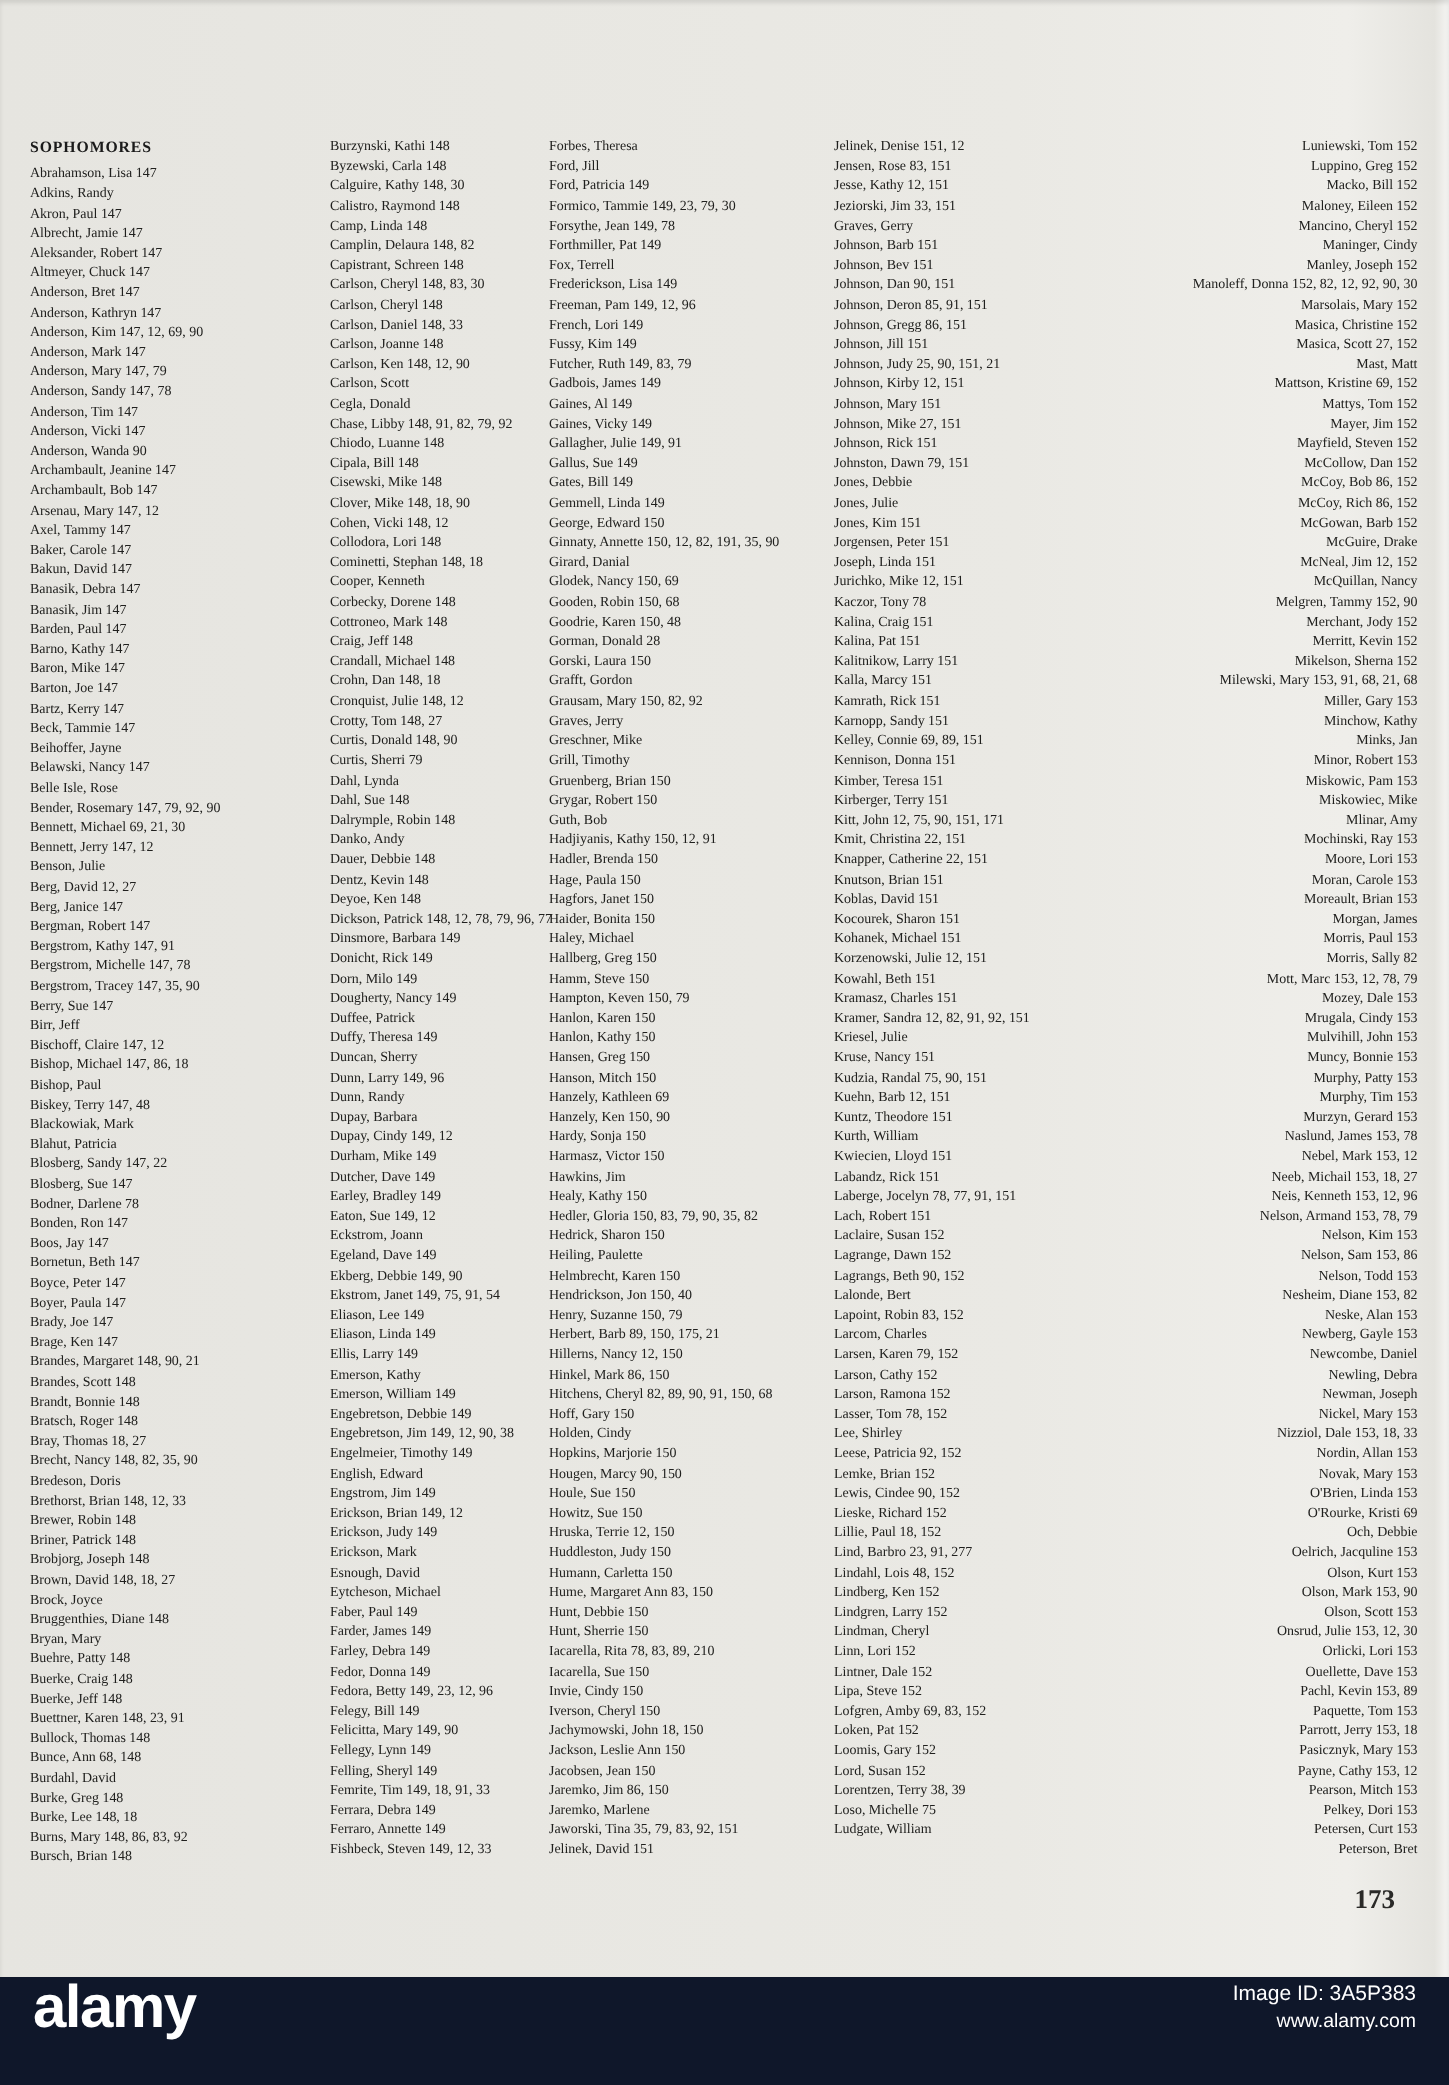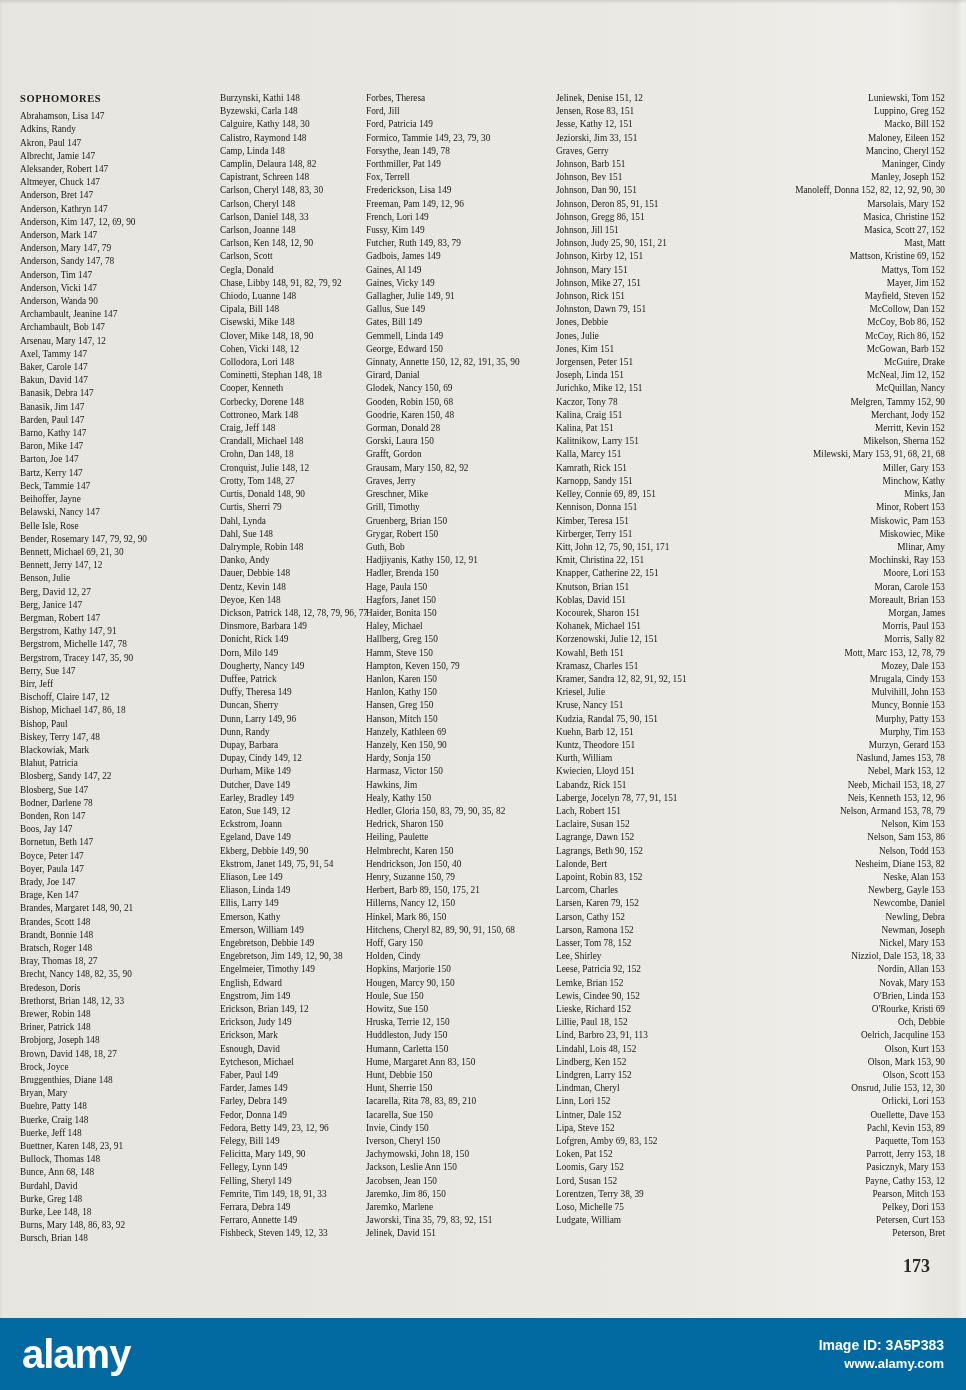--- a/index.html
+++ b/index.html
@@ -10,25 +10,25 @@
   .col{position:absolute;top:52px;margin-top:40px;}
   .col-1{left:20px;width:186px;}
   .col-2{left:220px;width:156px;}
   .col-3{left:366px;width:188px;}
   .col-4{left:556px;width:177px;}
   .col-5{left:735px;width:210px;text-align:right;}
   .hdr{font-size:10.5px;font-weight:bold;letter-spacing:0.6px;color:#1a1a1a;margin:0 0 5px 0;line-height:13.2px;}
   .entry{font-size:9.3px;line-height:13.2px;color:#20201e;white-space:nowrap;overflow:hidden;}
   .entries{margin:0;padding:0;}
   .pagenum{position:absolute;left:903px;top:1256px;font-size:18px;color:#2a2a28;font-weight:bold;}
-  .wm-bar{position:absolute;left:0;top:1318px;width:966px;height:72px;background:#0369a1;
-    display:flex;align-items:center;justify-content:space-between;box-sizing:border-box;padding:0 22px;}
+  .wm-bar{position:absolute;left:0;top:1318px;width:966px;height:72px;background:#0f172a;
+    display:flex;align-items:flex-start;justify-content:space-between;box-sizing:border-box;padding:0 22px;}
   .wm-logo{color:#fff;font-family:"Liberation Sans","DejaVu Sans",sans-serif;font-weight:bold;
     font-size:40px;letter-spacing:-1px;line-height:1;}
-  .wm-right{text-align:right;color:#fff;font-family:"Liberation Sans","DejaVu Sans",sans-serif;font-weight:bold;}
+  .wm-right{text-align:right;color:#fff;font-family:"Liberation Sans","DejaVu Sans",sans-serif;}
   .wm-id{font-size:14px;line-height:20px;}
   .wm-url{font-size:13px;line-height:18px;}
 </style>
 </head>
 <body>
 
 <div class="photo">
 
   <div class="col col-1">
     <h1 class="hdr">SOPHOMORES</h1>
@@ -376,21 +376,21 @@
         <div class="entry">Larsen, Karen 79, 152</div>
         <div class="entry">Larson, Cathy 152</div>
         <div class="entry">Larson, Ramona 152</div>
         <div class="entry">Lasser, Tom 78, 152</div>
         <div class="entry">Lee, Shirley</div>
         <div class="entry">Leese, Patricia 92, 152</div>
         <div class="entry">Lemke, Brian 152</div>
         <div class="entry">Lewis, Cindee 90, 152</div>
         <div class="entry">Lieske, Richard 152</div>
         <div class="entry">Lillie, Paul 18, 152</div>
-        <div class="entry">Lind, Barbro 23, 91, 113</div>
+        <div class="entry">Lind, Barbro 23, 91, 277</div>
         <div class="entry">Lindahl, Lois 48, 152</div>
         <div class="entry">Lindberg, Ken 152</div>
         <div class="entry">Lindgren, Larry 152</div>
         <div class="entry">Lindman, Cheryl</div>
         <div class="entry">Linn, Lori 152</div>
         <div class="entry">Lintner, Dale 152</div>
         <div class="entry">Lipa, Steve 152</div>
         <div class="entry">Lofgren, Amby 69, 83, 152</div>
         <div class="entry">Loken, Pat 152</div>
         <div class="entry">Loomis, Gary 152</div>

